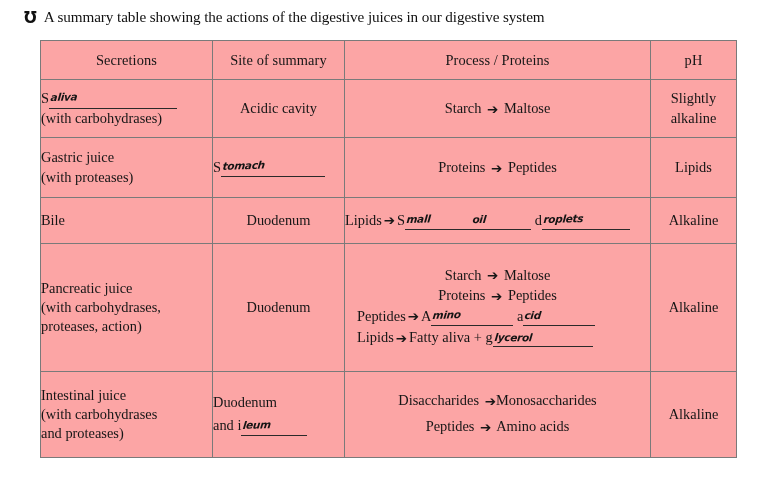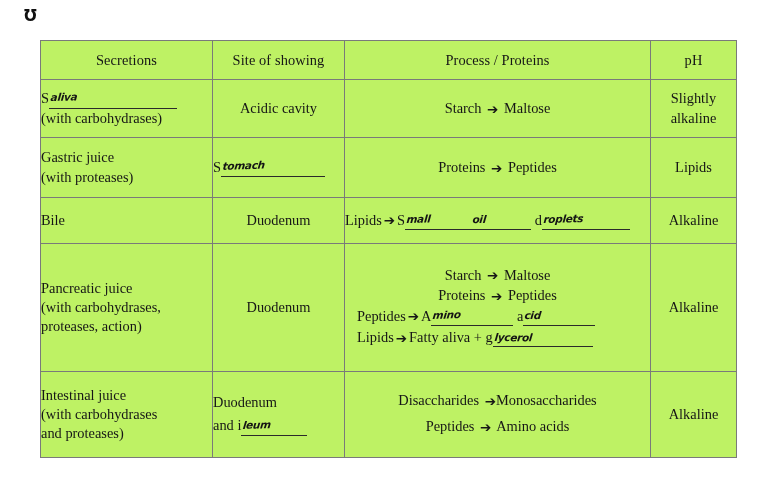--- a/index.html
+++ b/index.html
@@ -45,21 +45,21 @@
   .tbl-wrap {
     position: absolute;
     left: 40px;
     top: 40px;
     width: 696px;
   }
   table.summary {
     border-collapse: collapse;
     width: 696px;
     table-layout: fixed;
-    background: #bef264;
+    background: #fca5a5;
   }
   table.summary td,
   table.summary th {
     border: 1px solid #7a7a7a;
     padding: 0;
     vertical-align: middle;
     font-weight: normal;
     font-size: 14.4px;
     color: #161616;
   }
@@ -139,35 +139,36 @@
 
   .proc-line { margin: 3.5px 0; }
   .proc-line.first { margin-top: 2px; }
   .proc-line.indent-left { text-align: left; padding-left: 12px; }
 </style>
 </head>
 <body>
 
 <div class="title-row">
   <span class="bullet-glyph">Ʊ</span>
+  <span class="title-text">A summary table showing the actions of the digestive juices in our digestive system</span>
 </div>
 
 <div class="tbl-wrap">
   <table class="summary">
     <colgroup>
       <col class="c-secretions">
       <col class="c-site">
       <col class="c-process">
       <col class="c-ph">
     </colgroup>
 
     <thead>
       <tr>
         <th>Secretions</th>
-        <th>Site of showing</th>
+        <th>Site of summary</th>
         <th>Process / Proteins</th>
         <th>pH</th>
       </tr>
     </thead>
 
     <tbody>
 
       <tr class="row-h-1">
         <td class="cell-pad cell-left lines">
           <div>

